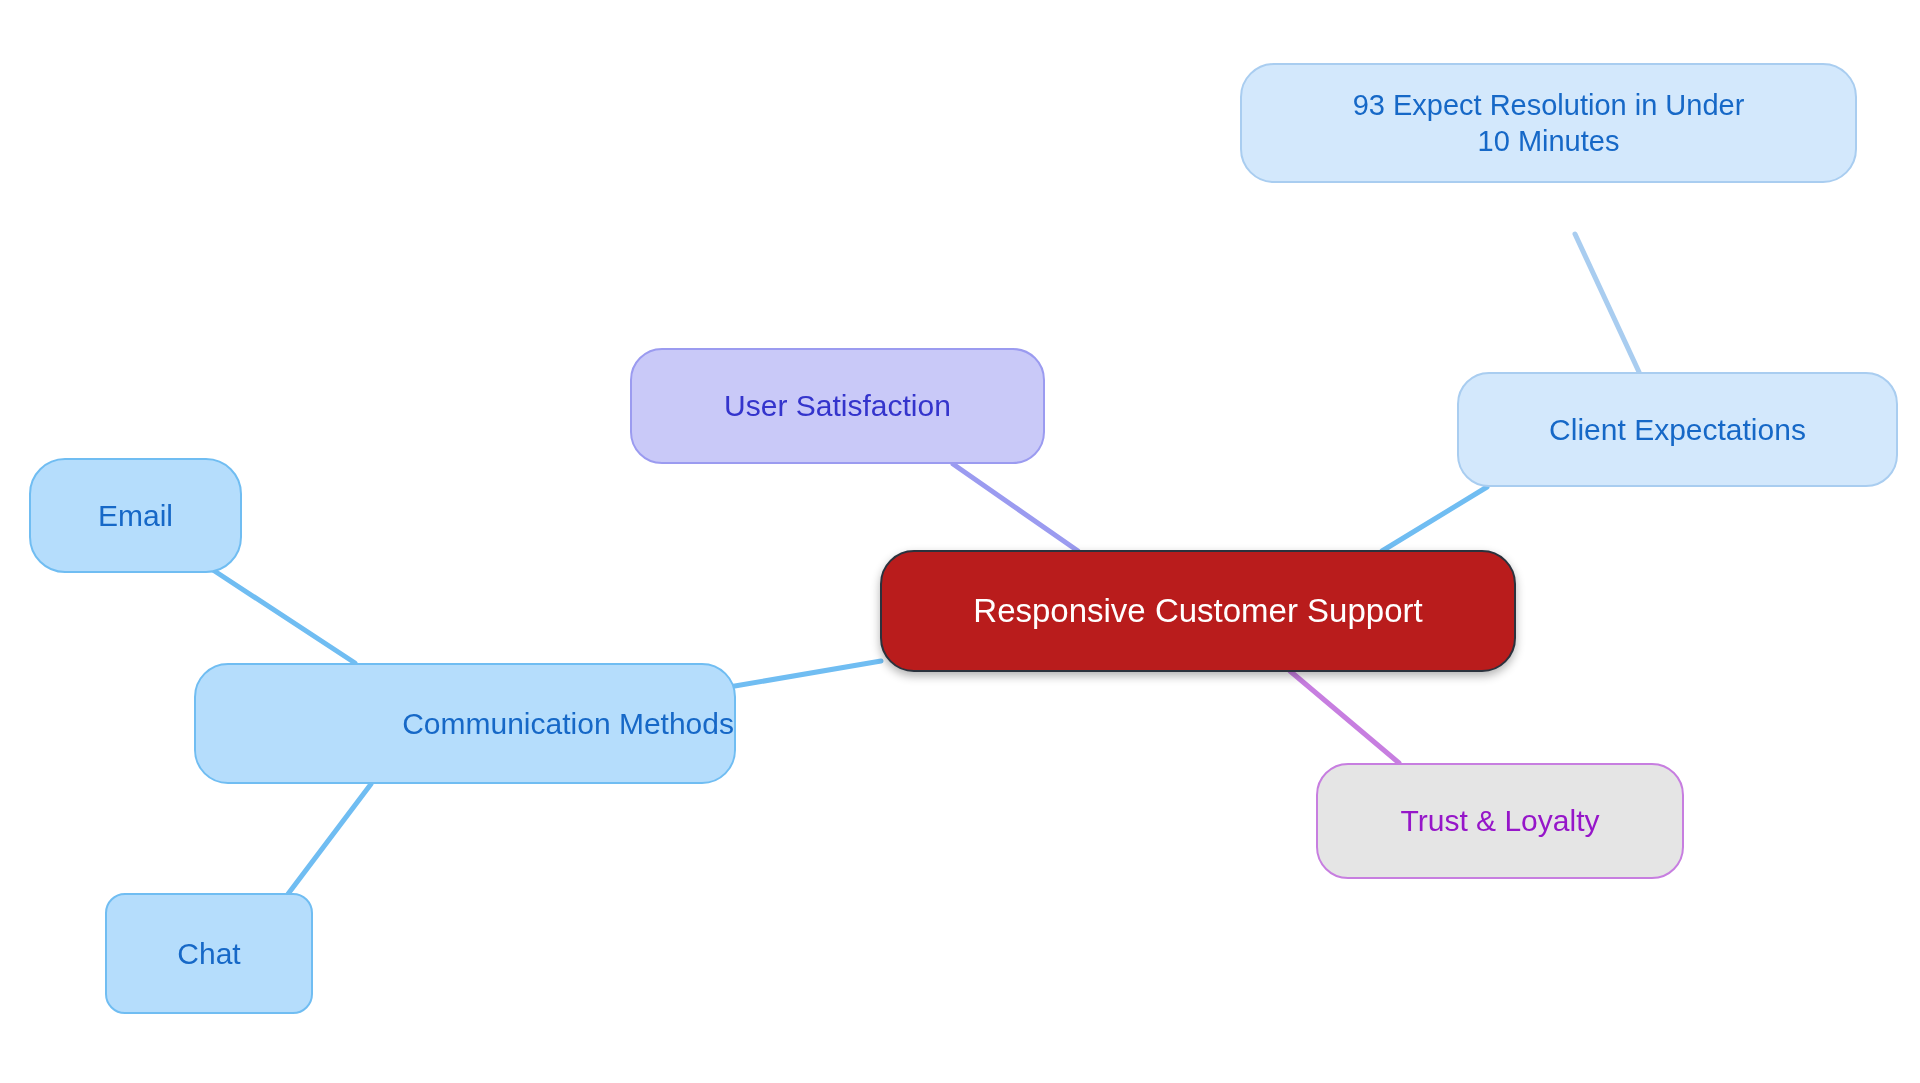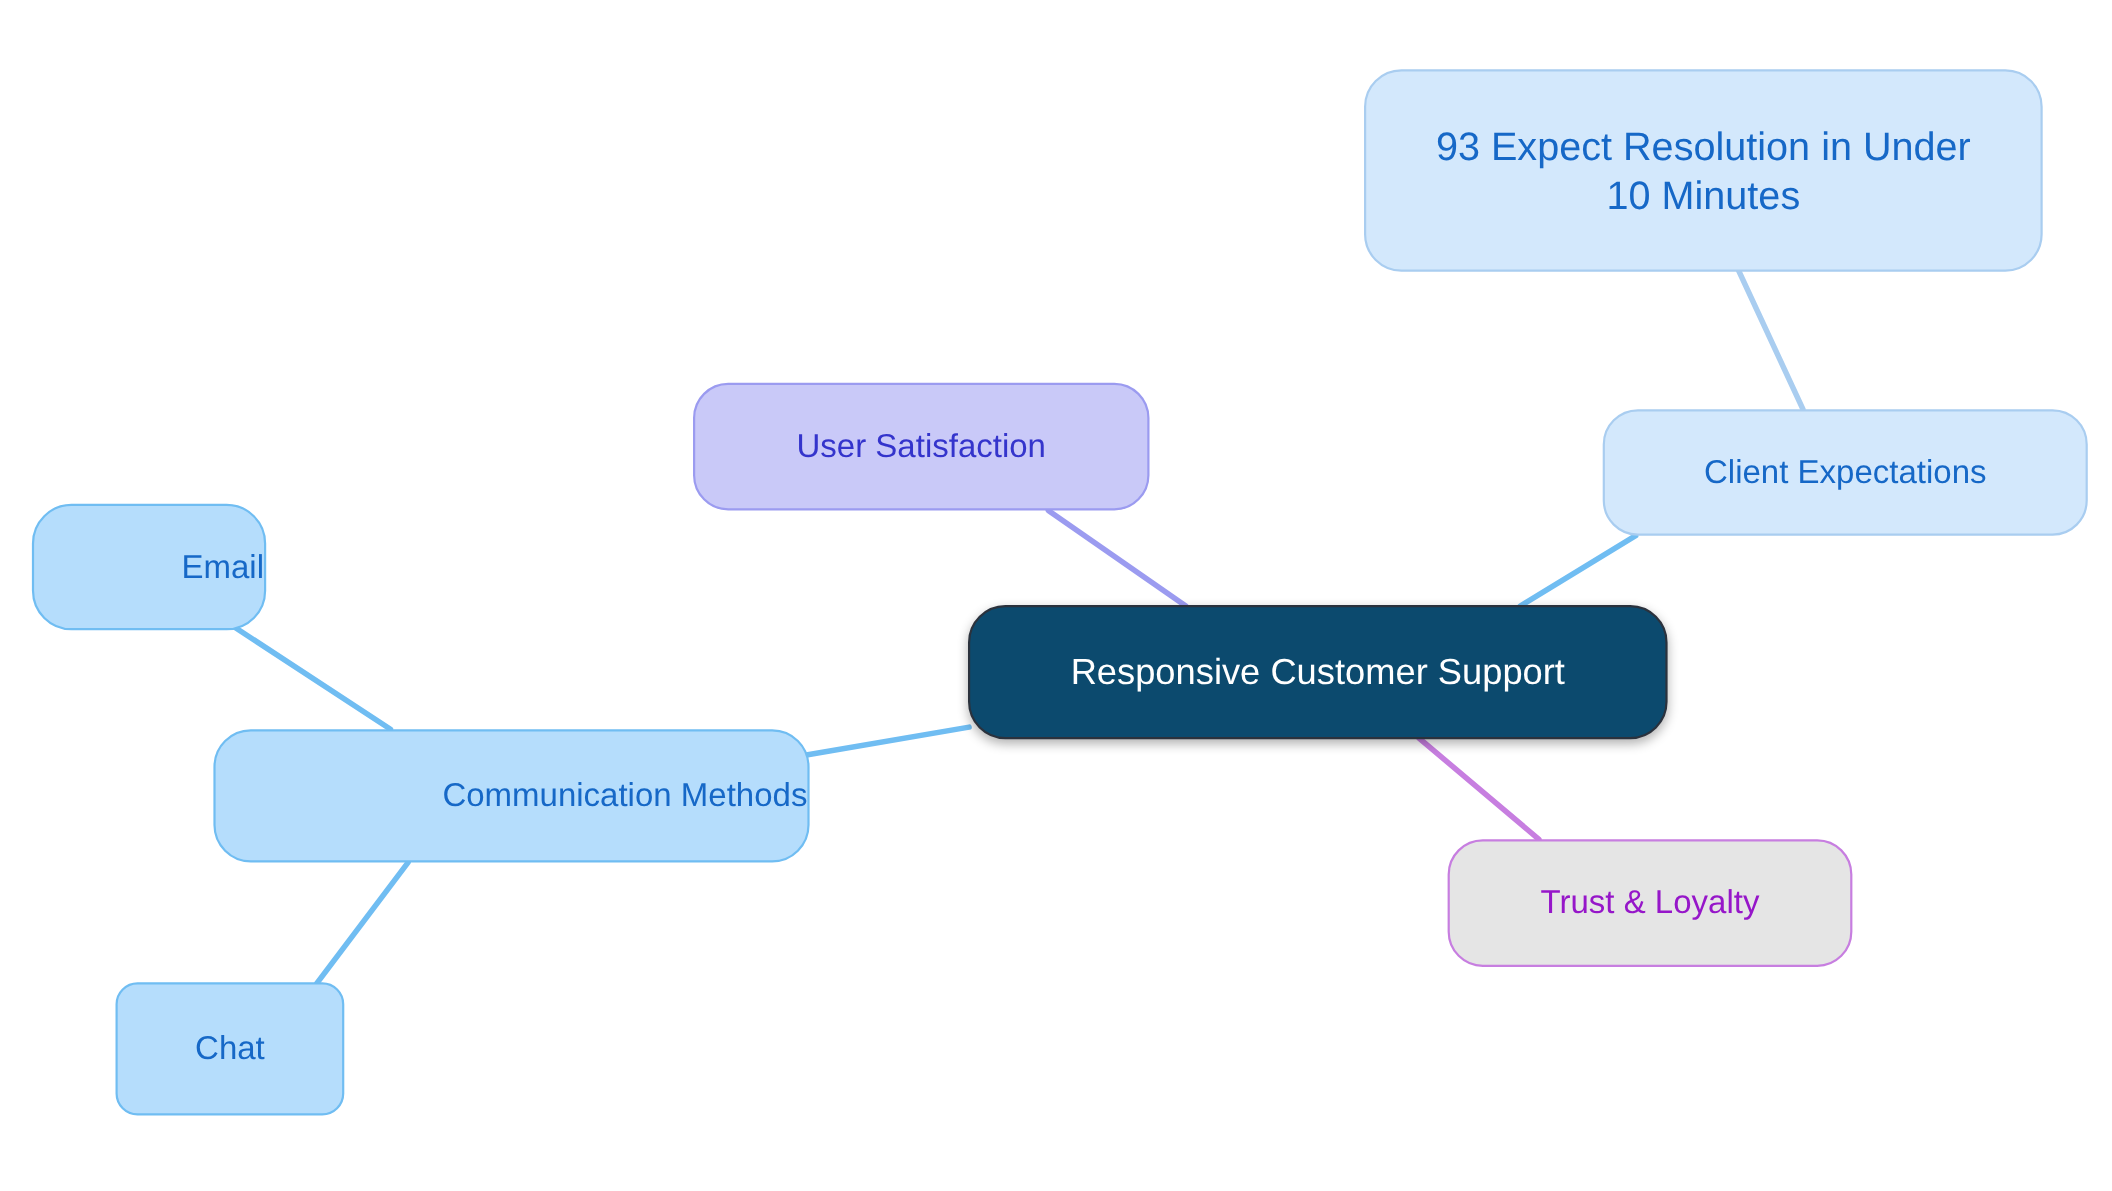--- a/index.html
+++ b/index.html
@@ -42,21 +42,21 @@
     white-space: pre-line;
   }
 
   
   #node-root {
     left: 880px;
     top: 550px;
     width: 636px;
     height: 122px;
     border-radius: 34px;
-    background: #0c4a6e;
+    background: #b91c1c;
     border-color: #2b323d;
     color: #ffffff;
     font-size: 33px;
     box-shadow: 0 4px 10px rgba(0,0,0,0.30);
   }
 
   
   #node-client-expectations {
     left: 1457px;
     top: 372px;
@@ -65,26 +65,26 @@
     border-radius: 32px;
     background: #d3e8fc;
     border-color: #a9cdf0;
     color: #1668c7;
     font-size: 30px;
   }
   #node-resolution-stat {
     left: 1240px;
     top: 63px;
     width: 617px;
-    height: 184px;
+    height: 120px;
     border-radius: 34px;
     background: #d3e8fc;
     border-color: #a9cdf0;
     color: #1668c7;
-    font-size: 36px;
+    font-size: 29px;
     padding: 15px 26px;
   }
 
   
   #node-user-satisfaction {
     left: 630px;
     top: 348px;
     width: 415px;
     height: 116px;
     border-radius: 32px;
@@ -123,21 +123,20 @@
   #node-email {
     left: 29px;
     top: 458px;
     width: 213px;
     height: 115px;
     border-radius: 36px;
     background: #b5ddfc;
     border-color: #70bdf2;
     color: #1668c7;
     font-size: 30px;
-    text-align: right;
   }
   #node-chat {
     left: 105px;
     top: 893px;
     width: 208px;
     height: 121px;
     border-radius: 20px;
     background: #b5ddfc;
     border-color: #70bdf2;
     color: #1668c7;

